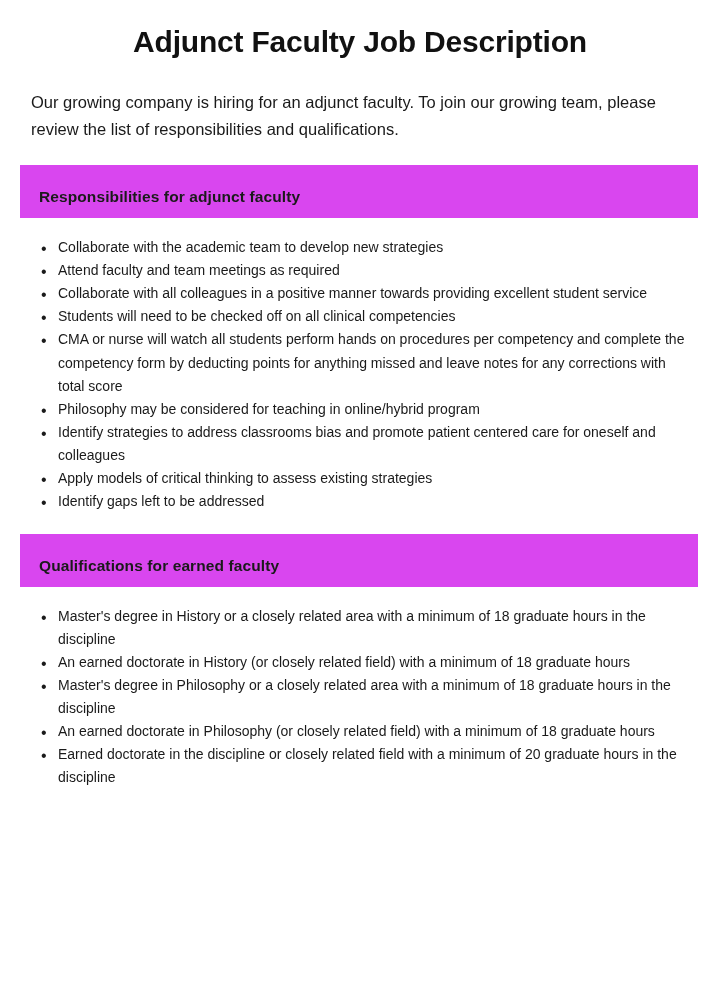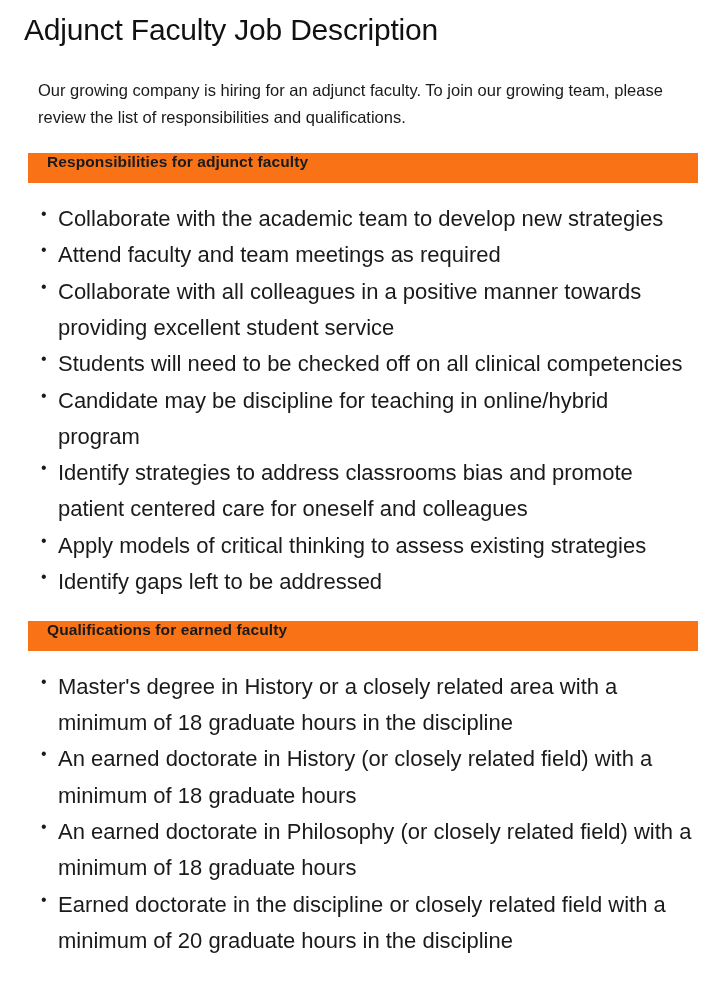--- a/index.html
+++ b/index.html
@@ -14,62 +14,63 @@
     color: #1a1a1a;
     -webkit-font-smoothing: antialiased;
   }
   .page {
     width: 720px;
     box-sizing: border-box;
     padding: 0;
   }
   .doc-title {
     font-size: 30px;
-    font-weight: normal;
+    font-weight: bold;
+    text-align: center;
     letter-spacing: -0.2px;
-    margin: 4px;
+    margin: 16px;
     padding: 6px 20px 4px 20px;
     line-height: 1.3;
     color: #111111;
   }
   .intro {
     font-size: 16.5px;
     line-height: 1.65;
-    margin: 16px;
+    margin: 9px;
     padding: 8px 22px 0 22px;
     color: #1a1a1a;
   }
   .section {
     margin: 0;
     padding: 0;
   }
   .section-header-band {
-    background: #f97316;
-    margin: 21px 22px 0 28px;
-    padding: 0 0 11px 19px;
+    background: #d946ef;
+    margin: 21px 22px 0 20px;
+    padding: 23px 0 11px 19px;
     box-sizing: border-box;
   }
   .section-header-band.first {
     margin-top: 22px;
   }
   .section-header-title {
     font-size: 15.5px;
     font-weight: bold;
     color: #1a1a1a;
     line-height: 1.2;
     letter-spacing: 0.1px;
   }
   ul.bullet-list {
     list-style: none;
     margin: 0;
     padding: 18px 22px 0 0;
   }
   ul.bullet-list li {
     position: relative;
-    font-size: 22px;
+    font-size: 14px;
     line-height: 1.65;
     color: #1a1a1a;
     padding-left: 58px;
     margin-bottom: 0px;
     padding-right: 4px;
   }
   ul.bullet-list li::before {
     content: "\2022";
     position: absolute;
     left: 41px;
@@ -93,34 +94,36 @@
 
   <section class="section">
     <div class="section-header-band first">
       <span class="section-header-title">Responsibilities for adjunct faculty</span>
     </div>
     <ul class="bullet-list">
       <li>Collaborate with the academic team to develop new strategies</li>
       <li>Attend faculty and team meetings as required</li>
       <li>Collaborate with all colleagues in a positive manner towards providing excellent student service</li>
       <li>Students will need to be checked off on all clinical competencies</li>
-      <li>Candidate may be discipline for teaching in online/hybrid program</li>
+      <li>CMA or nurse will watch all students perform hands on procedures per competency and complete the competency form by deducting points for anything missed and leave notes for any corrections with total score</li>
+      <li>Philosophy may be considered for teaching in online/hybrid program</li>
       <li>Identify strategies to address classrooms bias and promote patient centered care for oneself and colleagues</li>
       <li>Apply models of critical thinking to assess existing strategies</li>
       <li>Identify gaps left to be addressed</li>
     </ul>
   </section>
 
   <section class="section">
     <div class="section-header-band">
       <span class="section-header-title">Qualifications for earned faculty</span>
     </div>
     <ul class="bullet-list">
       <li>Master's degree in History or a closely related area with a minimum of 18 graduate hours in the discipline</li>
       <li>An earned doctorate in History (or closely related field) with a minimum of 18 graduate hours</li>
+      <li>Master's degree in Philosophy or a closely related area with a minimum of 18 graduate hours in the discipline</li>
       <li>An earned doctorate in Philosophy (or closely related field) with a minimum of 18 graduate hours</li>
       <li>Earned doctorate in the discipline or closely related field with a minimum of 20 graduate hours in the discipline</li>
     </ul>
   </section>
 
   <div class="spacer-bottom"></div>
 
 </div>
 
 </body></html>

